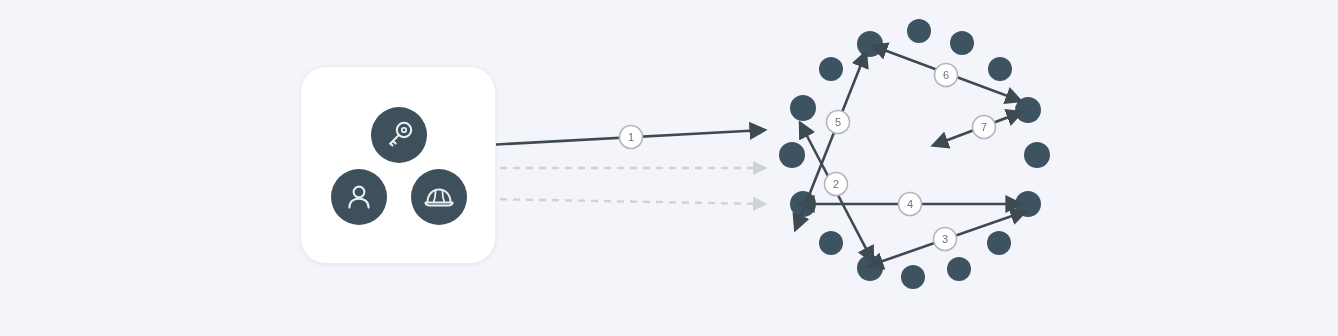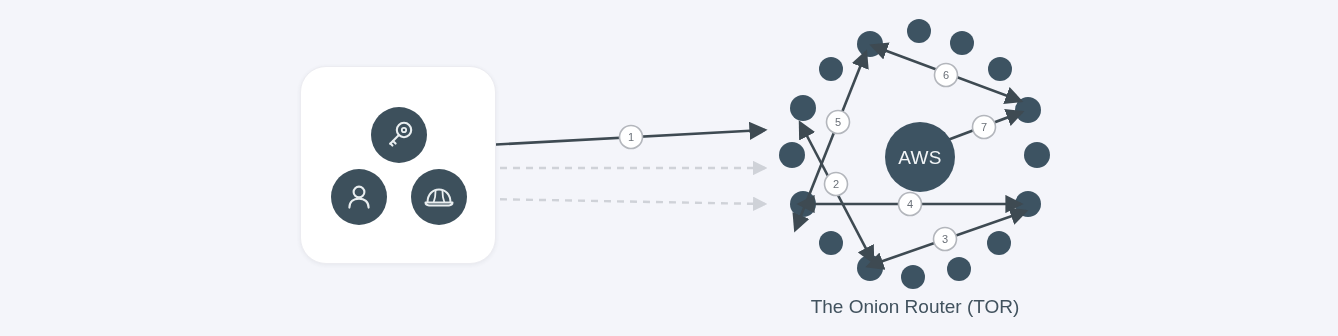--- a/index.html
+++ b/index.html
@@ -191,19 +191,15 @@
     <div class="icon-circle icon-hat">
       <svg width="32" height="30" viewBox="0 0 32 30">
         <path d="M4.5 20.5 C4.5 12.5 9.5 7.5 16 7.5 C22.5 7.5 27.5 12.5 27.5 20.5" fill="none" stroke="#e9eef0" stroke-width="2"></path>
         <path d="M2.5 20.6 L29.5 20.6 C29.5 22.6 28.0 23.4 26.0 23.4 L6.0 23.4 C4.0 23.4 2.5 22.6 2.5 20.6 Z" fill="none" stroke="#e9eef0" stroke-width="2" stroke-linejoin="round"></path>
         <path d="M12.6 8.1 C12.6 12.9 12.0 17.0 10.6 20.4" fill="none" stroke="#e9eef0" stroke-width="1.8"></path>
         <path d="M19.4 8.1 C19.4 12.9 20.0 17.0 21.4 20.4" fill="none" stroke="#e9eef0" stroke-width="1.8"></path>
       </svg>
     </div>
   </div>
 
-  <div class="aws-node">
-    <span class="aws-label">AWS</span>
-  </div>
-
-  <div class="caption">The Onion Router (TOR)</div>
+
 
 </div>
 
 </body></html>

